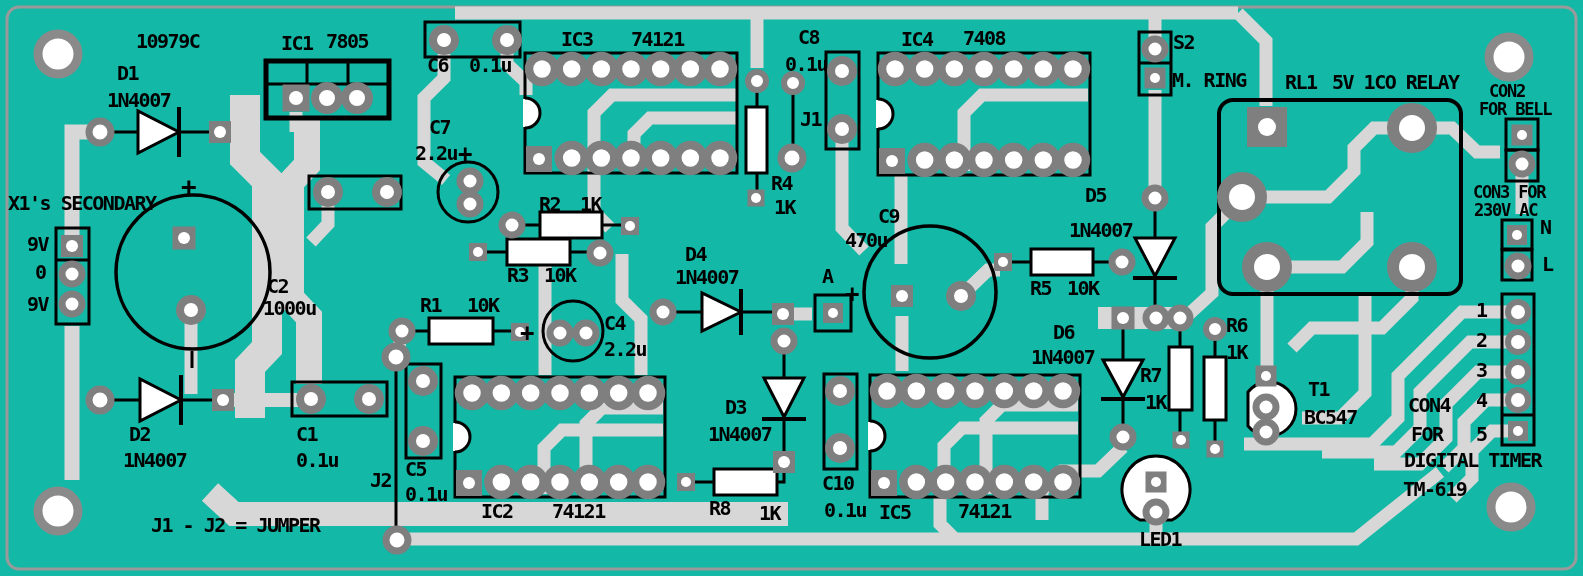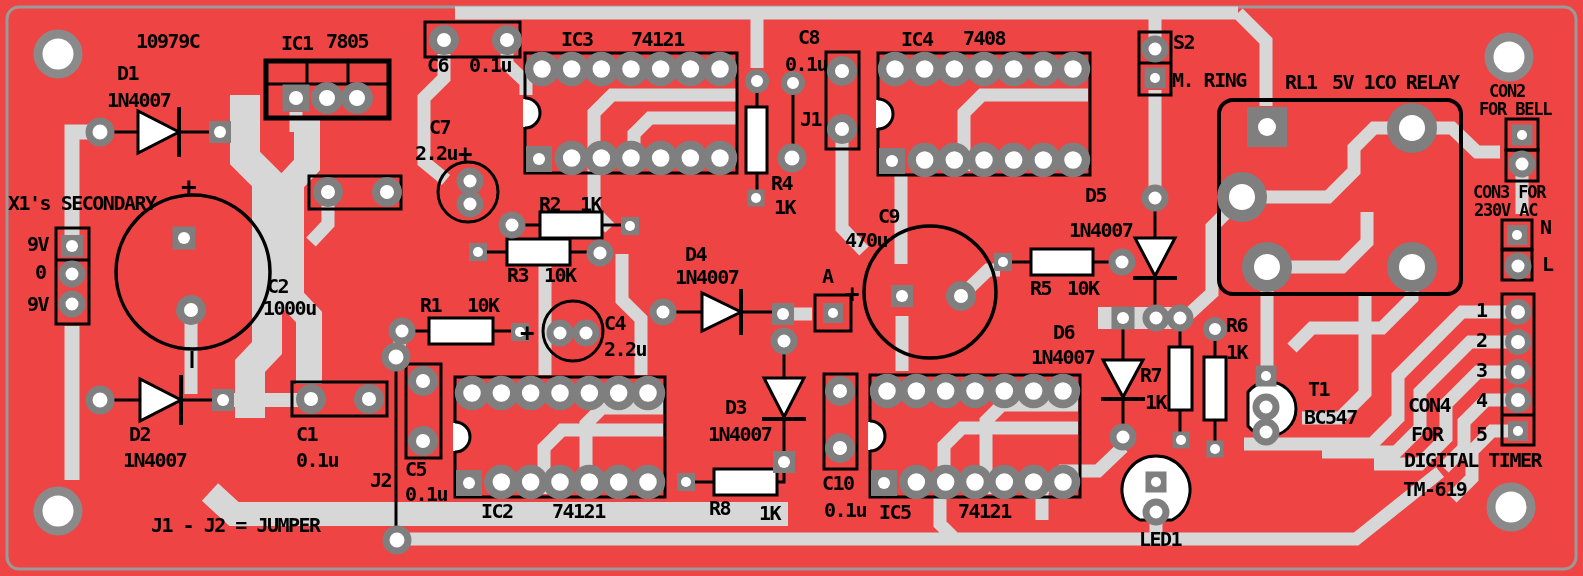--- a/index.html
+++ b/index.html
@@ -1,16 +1,16 @@
 <!DOCTYPE html>
 <html><head>
 <meta charset="utf-8">
 <style>
   html,body{margin:0;padding:0;background:#ffffff;}
-  .stage{position:relative;width:1583px;height:576px;background:#ef4444;overflow:hidden;}
+  .stage{position:relative;width:1583px;height:576px;background:#14b8a6;overflow:hidden;}
   svg{display:block;}
   svg text{font-family:"DejaVu Sans Mono", monospace;font-weight:bold;fill:#000;}
   .t20{font-size:20px;letter-spacing:-1.5px;}
   .t17{font-size:17px;letter-spacing:-1.2px;}
   .mark{font-size:24px;letter-spacing:0;}
   .mark26{font-size:26px;letter-spacing:0;}
   .trace{stroke:#d7d7d7;fill:none;}
   .lead{stroke:#000;stroke-width:3;fill:none;}
   .bar{stroke:#000;stroke-width:4;fill:none;}
   .tri{fill:#fff;stroke:#000;stroke-width:3;}

